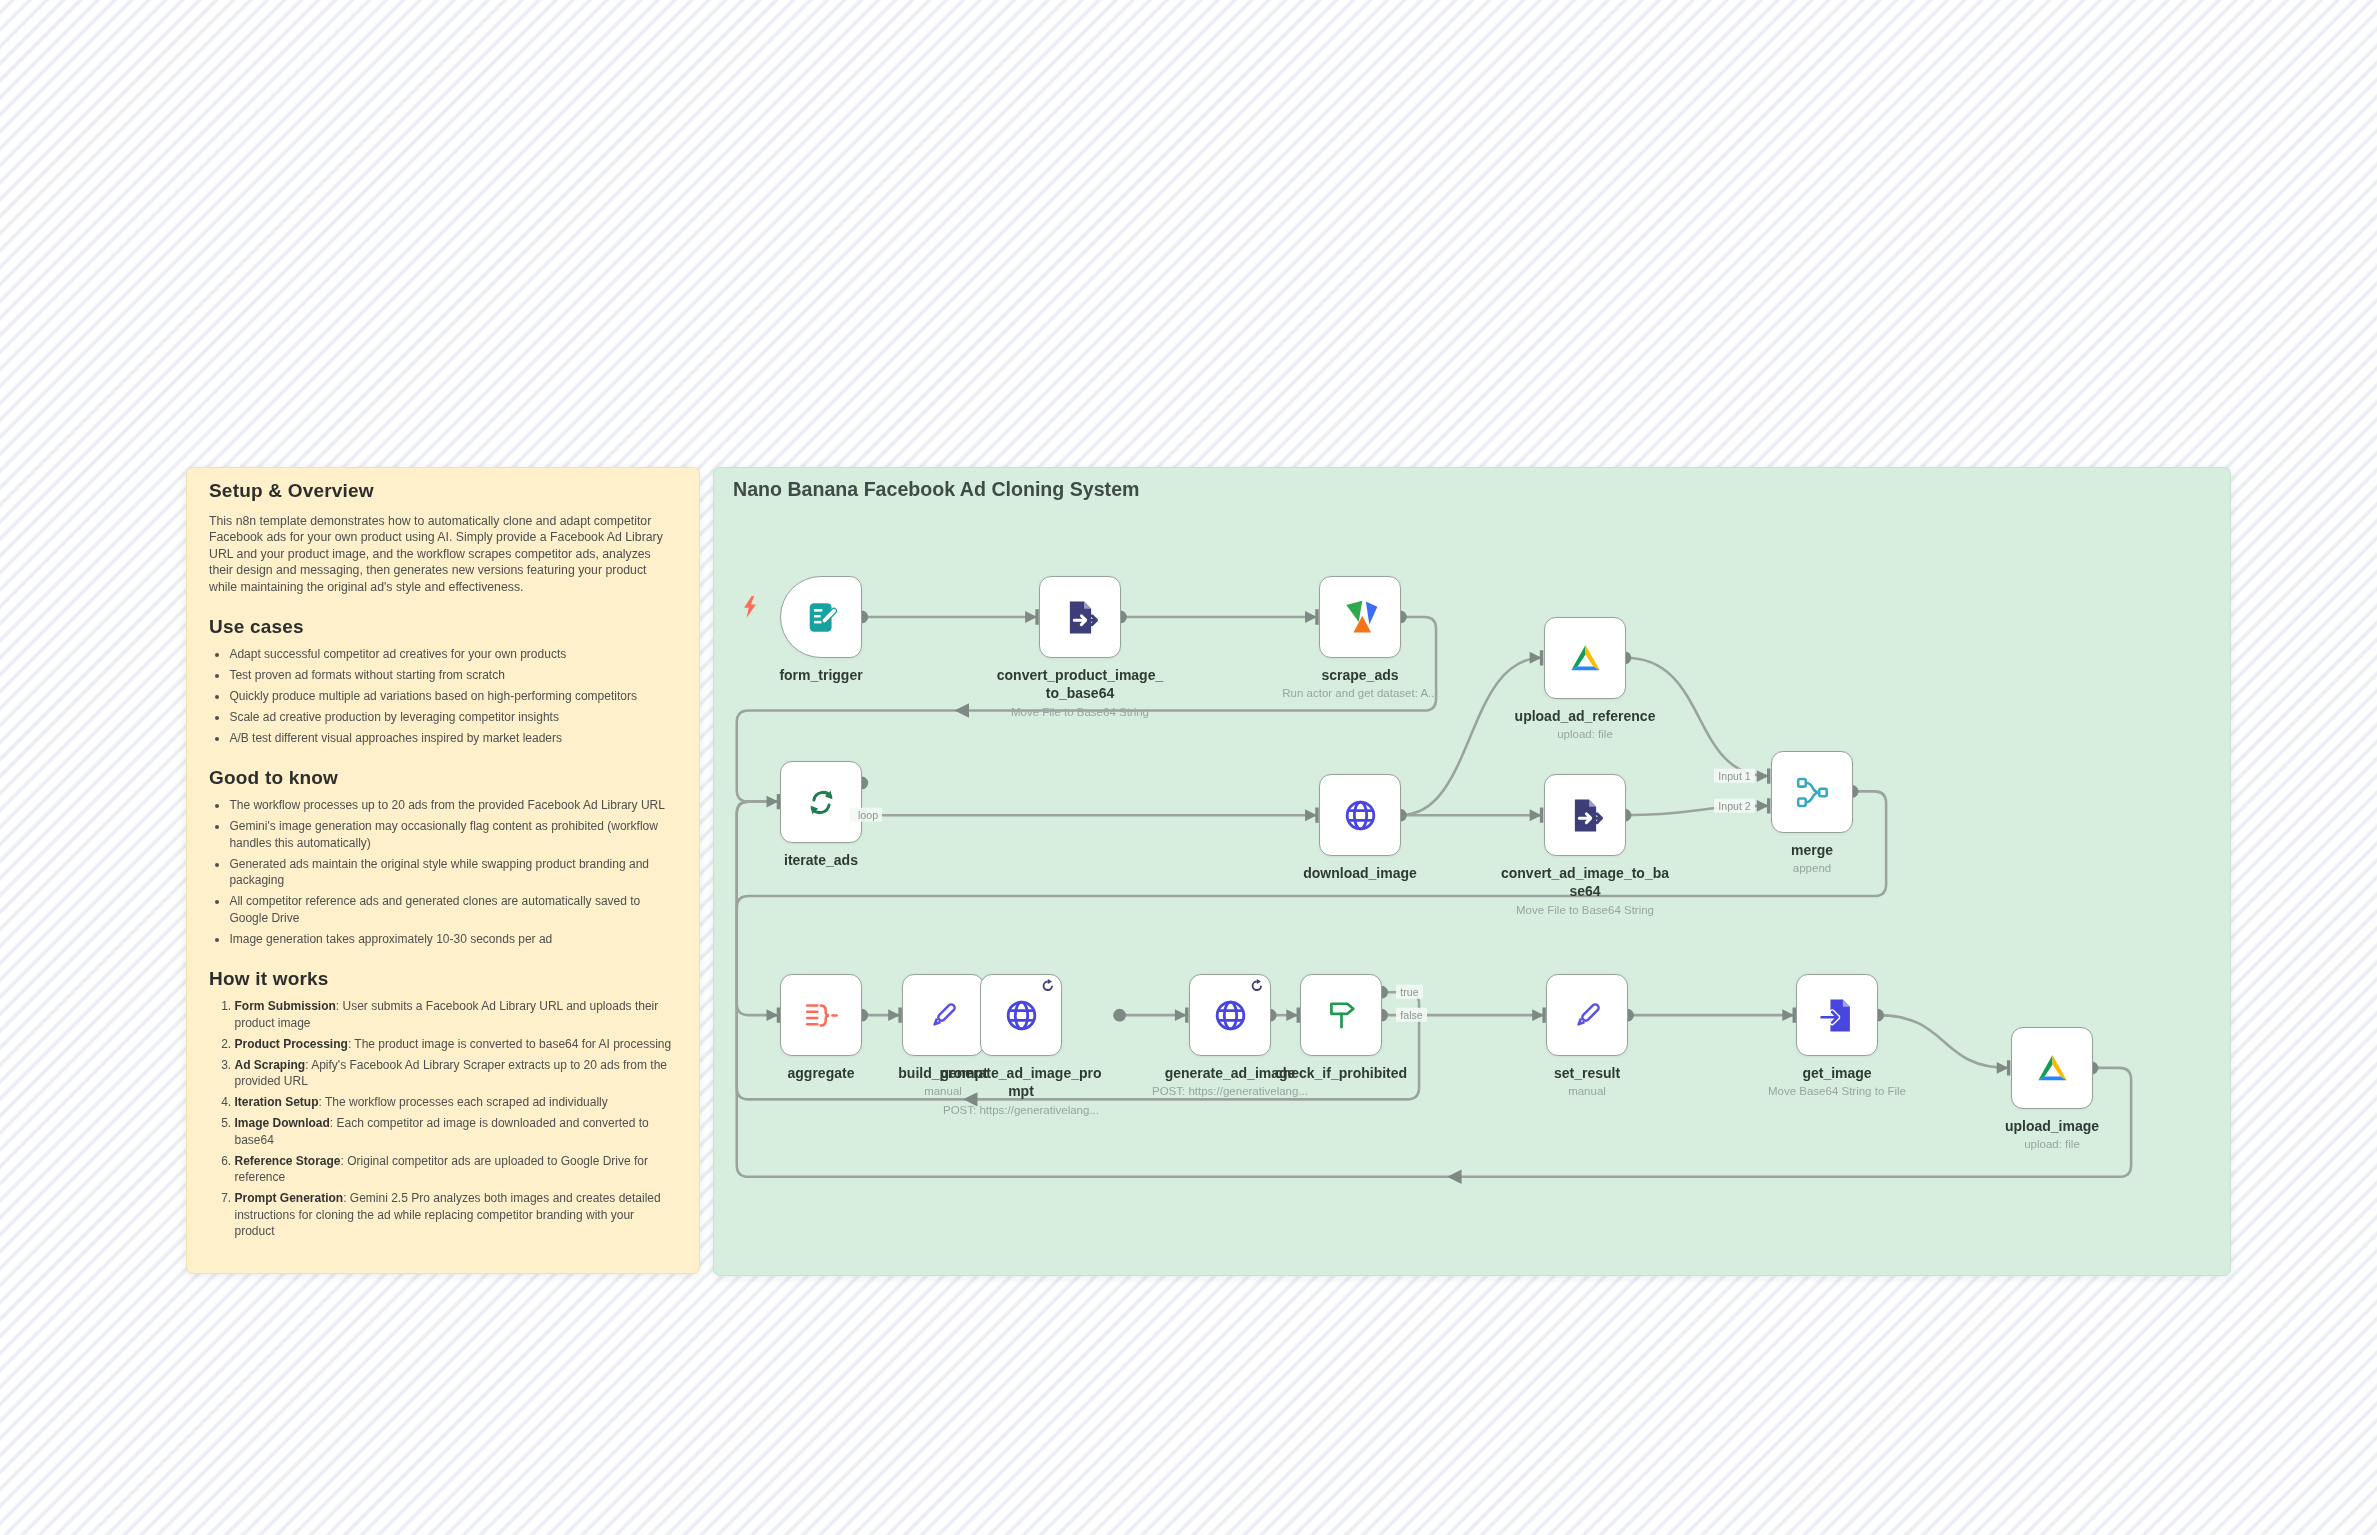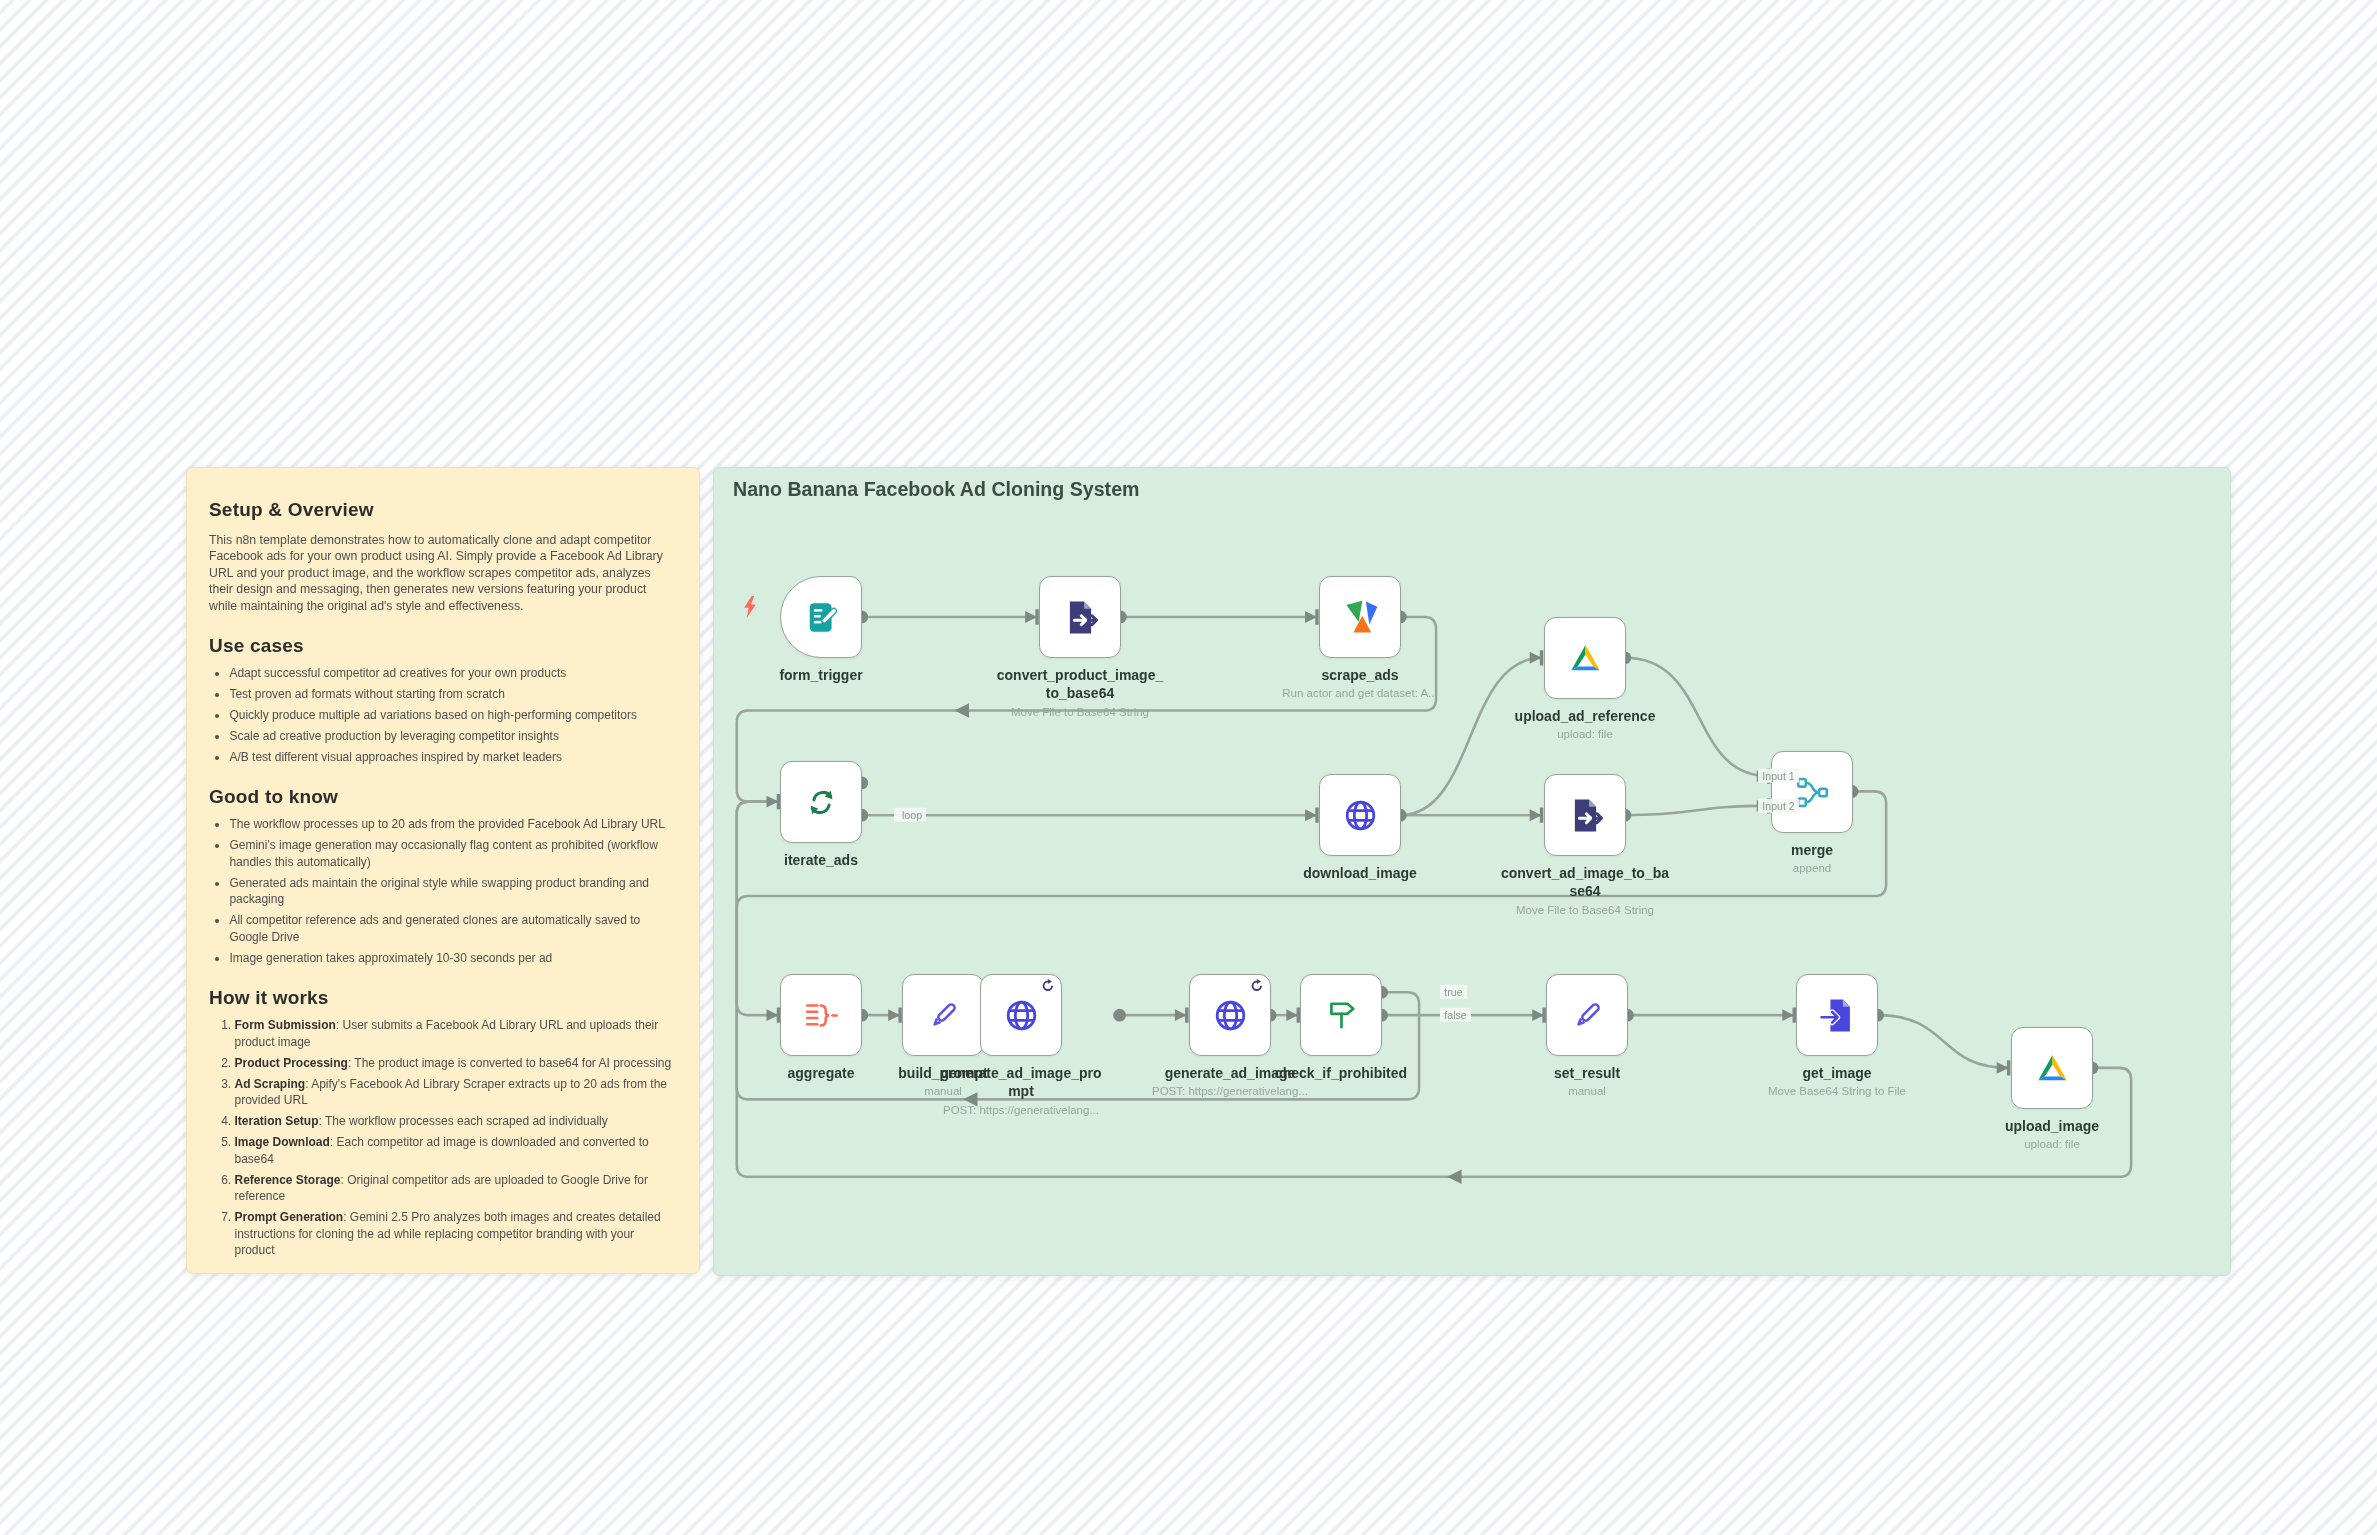--- a/index.html
+++ b/index.html
@@ -5,21 +5,21 @@
   html,body{margin:0;padding:0;}
   body{
     width:2377px;height:1536px;overflow:hidden;position:relative;
     font-family:"Liberation Sans","DejaVu Sans",sans-serif;
     background:
       repeating-linear-gradient(135deg,#ffffff 0px,#ffffff 6px,#ebedf5 8.5px,#ebedf5 9.8px,#ffffff 12px);
   }
   
   .sticky{position:absolute;border-radius:6.8px;box-shadow:0 1.7px 8.5px rgba(60,70,65,.10);z-index:1;}
   .sticky-yellow{left:186px;top:467px;width:514px;height:807px;background:#fdf0cb;border:0.9px solid #efe2af;
-    padding:28px 22px;box-sizing:border-box;overflow:hidden;}
+    padding:9px 22px;box-sizing:border-box;overflow:hidden;}
   .sticky-green{left:713px;top:467px;width:1516px;height:807px;background:#d7eedf;border:0.9px solid #c5e1d2;}
   .note-h1{font-size:19px;font-weight:700;color:#2d2d2d;margin:20.4px 0 8.5px 0;letter-spacing:0.2px;}
   .note-h1.first{margin-top:3.4px;}
   .note-p{font-size:12.3px;color:#4f4f4f;line-height:16.6px;margin:10.2px 0 0 0;}
   ul.note-list{margin:5.1px 0 0 0;padding:0 0 0 20.4px;list-style:disc;}
   ol.note-list{margin:5.1px 0 0 0;padding:0 0 0 25.5px;}
   .note-list li{font-size:12px;color:#4f4f4f;line-height:16.6px;margin:0 0 4.3px 0;}
   .note-list li b{color:#333333;}
   .wf-title{position:absolute;left:733px;top:478px;font-size:19.6px;font-weight:700;color:#3e4b46;z-index:2;}
   
@@ -30,21 +30,21 @@
     display:flex;align-items:center;justify-content:center;box-sizing:border-box;position:relative;
     box-shadow:0 0.9px 2.6px rgba(40,60,50,.07);}
   .node.trigger .box{border-radius:41px 12px 12px 41px;}
   .labels{position:absolute;top:82px;left:50%;transform:translateX(-50%);width:170px;text-align:center;margin-top:7.7px;}
   .nlabel{font-size:14px;font-weight:700;color:#2f3a35;line-height:1.3;word-break:break-all;}
   .nsub{font-size:11.5px;color:#98a59e;line-height:1.3;margin-top:2.6px;word-break:break-all;}
   .retry-badge{position:absolute;top:4.3px;right:6px;width:13.6px;height:13.6px;}
   .bolt{position:absolute;left:739px;top:596px;z-index:3;width:22px;height:22px;}
   
   .edge-label{position:absolute;z-index:4;font-size:10.6px;color:#8d9792;background:rgba(243,249,245,.92);
-    padding:0.9px 4.3px;border-radius:1px;line-height:1.2;white-space:nowrap;margin-left:44px;}
+    padding:0.9px 4.3px;border-radius:1px;line-height:1.2;white-space:nowrap;}
 </style>
 </head>
 <body>
 
 <div class="sticky sticky-yellow">
   <div class="note-h1 first">Setup &amp; Overview</div>
   <p class="note-p">This n8n template demonstrates how to automatically clone and adapt competitor Facebook ads for your own product using AI. Simply provide a Facebook Ad Library URL and your product image, and the workflow scrapes competitor ads, analyzes their design and messaging, then generates new versions featuring your product while maintaining the original ad's style and effectiveness.</p>
   <div class="note-h1">Use cases</div>
   <ul class="note-list">
 

